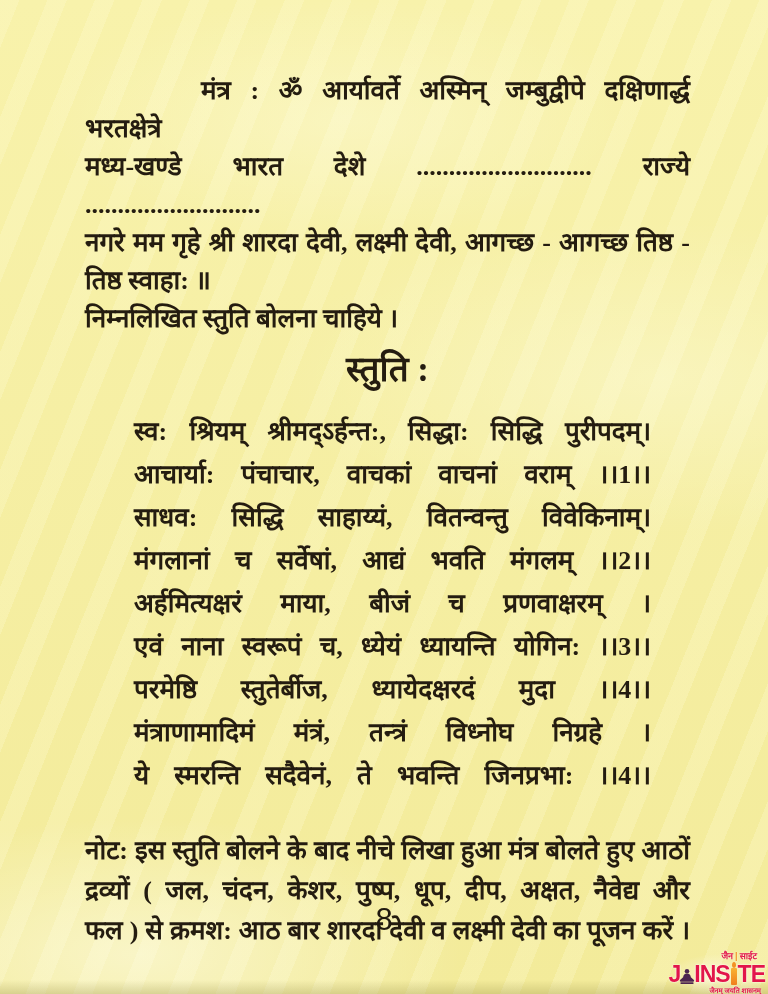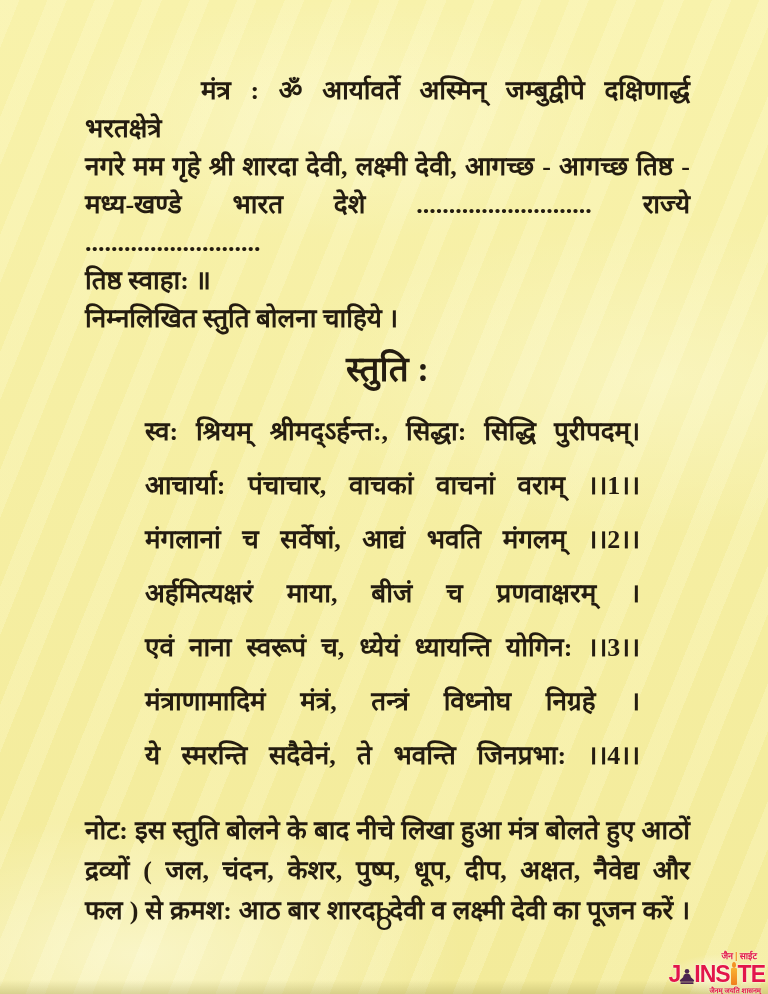--- a/index.html
+++ b/index.html
@@ -33,21 +33,21 @@
   p.indent{text-indent:116px;}
   .heading{
     margin:10px 0 20px 0;
     text-align:center;
     font-size:35px;
     line-height:44px;
     font-weight:700;
   }
   .verses{margin:0 35px 0 45px;}
   .verses p{
-    margin:15px;
+    margin:4px;
     font-size:26px;
     line-height:39px;
     font-weight:600;
   }
   .note-bottom{margin-top:36px;}
   .note-bottom p{line-height:40px;}
   .page-number{
     position:absolute;
     left:0;right:0;top:902px;
     text-align:center;
@@ -111,34 +111,36 @@
     text-shadow:0 0 2px rgba(255,255,255,.9);
   }
 </style>
 </head>
 <body>
 
 <div class="page">
   <div class="content bodytext">
 
     <p class="indent just">मंत्र : ॐ आर्यावर्ते अस्मिन् जम्बुद्वीपे दक्षिणार्द्ध भरतक्षेत्रे</p>
+    <p class="just">मध्य-खण्डे भारत देशे ........................... राज्ये ...........................</p>
     <p class="just">नगरे मम गृहे श्री शारदा देवी, लक्ष्मी देवी, आगच्छ - आगच्छ तिष्ठ -</p>
-    <p class="just">मध्य-खण्डे भारत देशे ........................... राज्ये ...........................</p>
     <p>तिष्ठ स्वाहा: ॥</p>
 
     <p>निम्नलिखित स्तुति बोलना चाहिये ।</p>
 
     <div class="heading">स्तुति :</div>
 
     <div class="verses">
       <p class="just">स्व: श्रियम् श्रीमद्ऽर्हन्त:, सिद्धा: सिद्धि पुरीपदम्।</p>
       <p class="just">आचार्या: पंचाचार, वाचकां वाचनां वराम् ।।1।।</p>
+      <p class="just">साधव: सिद्धि साहाय्यं, वितन्वन्तु विवेकिनाम्।</p>
       <p class="just">मंगलानां च सर्वेषां, आद्यं भवति मंगलम् ।।2।।</p>
       <p class="just">अर्हमित्यक्षरं माया, बीजं च प्रणवाक्षरम् ।</p>
       <p class="just">एवं नाना स्वरूपं च, ध्येयं ध्यायन्ति योगिन: ।।3।।</p>
+      <p class="just">परमेष्ठि स्तुतेर्बीज, ध्यायेदक्षरदं मुदा ।।4।।</p>
       <p class="just">मंत्राणामादिमं मंत्रं, तन्त्रं विध्नोघ निग्रहे ।</p>
       <p class="just">ये स्मरन्ति सदैवेनं, ते भवन्ति जिनप्रभा: ।।4।।</p>
     </div>
 
     <div class="note-bottom">
       <p class="just">नोट: इस स्तुति बोलने के बाद नीचे लिखा हुआ मंत्र बोलते हुए आठों</p>
       <p class="just">द्रव्यों ( जल, चंदन, केशर, पुष्प, धूप, दीप, अक्षत, नैवेद्य और</p>
       <p class="just">फल ) से क्रमश: आठ बार शारदा देवी व लक्ष्मी देवी का पूजन करें ।</p>
     </div>
   </div>

